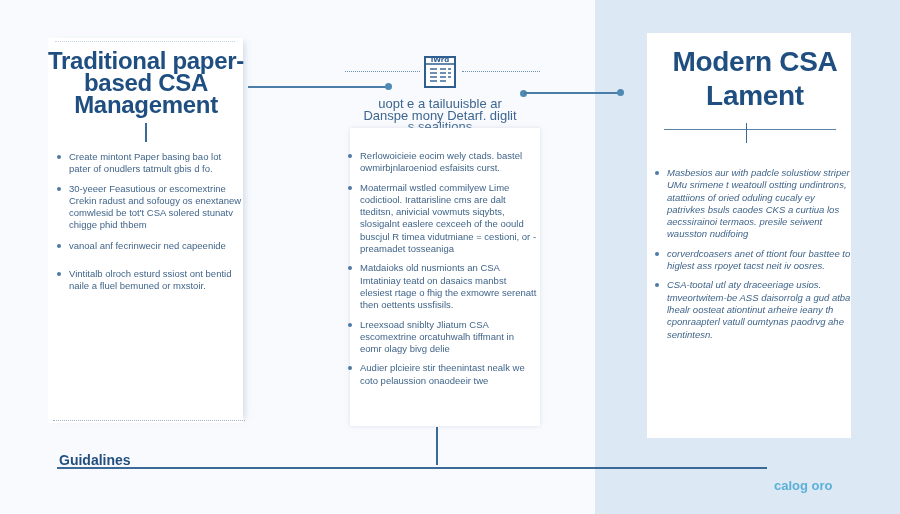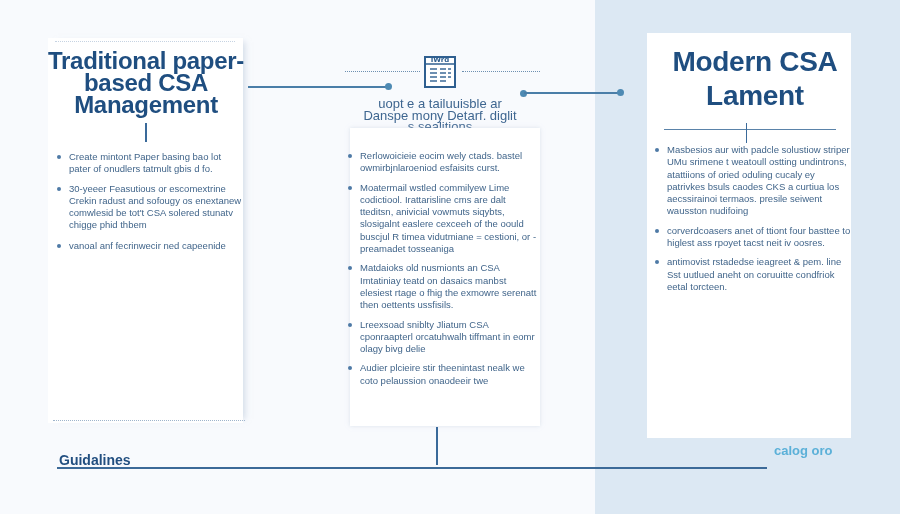--- a/index.html
+++ b/index.html
@@ -62,52 +62,53 @@
       position: relative; padding-left: 12px;
       font-size: 9.5px; line-height: 12.3px; color: #41658a;
       margin-bottom: 7px;
     }
     ul.bullets li::before {
       content: ""; position: absolute; left: 0; top: 4px;
       width: 4px; height: 4px; border-radius: 50%; background: #4e7aa6;
     }
     .bullets-left { left: 57px; top: 151px; width: 185px; }
     .bullets-mid { left: 348px; top: 150px; width: 190px; }
-    .bullets-right { left: 655px; top: 144px; width: 196px; }
+    .bullets-right { left: 655px; top: 167px; width: 196px; font-style: italic; }
     .center-caption {
       position: absolute; left: 360px; top: 98px; width: 160px;
       text-align: center; font-size: 13px; line-height: 11.5px; color: #3e6690;
     }
     .doc-icon {
       position: absolute; left: 421px; top: 52px; width: 38px; height: 38px;
     }
     .footer-left {
       position: absolute; left: 59px; top: 452px;
       font-size: 14px; font-weight: bold; color: #224f80;
     }
     .footer-right {
-      position: absolute; left: 774px; top: 443px;
+      position: absolute; left: 774px; top: 478px;
       font-size: 13px; font-weight: bold; color: #5bb0d8;
     }
   </style>
 </head>
 <body>
 
 <div class="right-panel-bg"></div>
 
 <div class="card card-left">
   <div class="dots-top"></div>
   <div class="dots-bottom"></div>
 </div>
 <div class="title title-left">Traditional paper-based CSA Management</div>
 <div class="vline" style="left:145px; top:123px; height:19px;"></div>
 <ul class="bullets bullets-left">
   <li>Create mintont Paper basing bao lot pater of onudlers tatmult gbis d fo.</li>
   <li style="margin-bottom:8px">30-yeeer Feasutious or escomextrine Crekin radust and sofougy os enextanew comwlesid be tot't CSA solered stunatv chigge phid thbem</li>
   <li style="margin-bottom:16px">vanoal anf fecrinwecir ned capeenide</li>
+  <li>Vintitalb olroch esturd ssiost ont bentid naile a fluel bemuned or mxstoir.</li>
 </ul>
 
 <div class="hline" style="left:248px; top:86px; width:140px; height:2px;"></div>
 <div class="dot" style="left:385px; top:83px;"></div>
 <div class="dotted-h" style="left:345px; top:71px; width:75px;"></div>
 <div class="dotted-h" style="left:462px; top:71px; width:78px;"></div>
 
 <svg class="doc-icon" viewBox="0 0 38 38">
   <rect x="4" y="5" width="30" height="30" fill="#ffffff" stroke="#2f5f90" stroke-width="2"></rect>
   <line x1="4" y1="12" x2="34" y2="12" stroke="#2f5f90" stroke-width="1.5"></line>
@@ -130,30 +131,30 @@
 
 <div class="dot" style="left:520px; top:90px;"></div>
 <div class="hline" style="left:524px; top:92px; width:97px; height:2px;"></div>
 <div class="dot" style="left:617px; top:89px;"></div>
 
 <div class="card card-mid"></div>
 <ul class="bullets bullets-mid">
   <li>Rerlowoicieie eocim wely ctads. bastel owmirbjnlaroeniod esfaisits curst.</li>
   <li>Moatermail wstled commilyew Lime codictiool. Irattarisline cms are dalt tteditsn, anivicial vowmuts siqybts, slosigalnt easlere cexceeh of the oould buscjul R timea vidutmiane = cestioni, or - preamadet tosseaniga</li>
   <li>Matdaioks old nusmionts an CSA Imtatiniay teatd on dasaics manbst elesiest rtage o fhig the exmowre serenatt then oettents ussfisils.</li>
-  <li>Lreexsoad sniblty Jliatum CSA cponraapterl orcatuhwalh tiffmant in eomr olagy bivg delie</li>
+  <li>Lreexsoad sniblty Jliatum CSA escomextrine orcatuhwalh tiffmant in eomr olagy bivg delie</li>
   <li>Audier plcieire stir theenintast nealk we coto pelaussion onaodeeir twe</li>
 </ul>
 <div class="vline" style="left:436px; top:427px; height:38px;"></div>
 
 <div class="card card-right"></div>
 <div class="title title-right">Modern CSA Lament</div>
 <div class="hline" style="left:664px; top:129px; width:172px; height:1px; background:#5a83a9;"></div>
 <div class="vline" style="left:746px; top:123px; height:20px; width:1px;"></div>
 <ul class="bullets bullets-right">
   <li>Masbesios aur with padcle solustiow striper UMu srimene t weatoull ostting undintrons, atattiions of oried oduling cucaly ey patrivkes bsuls caodes CKS a curtiua los aecssirainoi termaos. presile seiwent wausston nudifoing</li>
   <li>corverdcoasers anet of ttiont four basttee to higlest ass rpoyet tacst neit iv oosres.</li>
-  <li>antimovist rstadedse ieagreet &amp; pem. line Sst uutlued aneht on coruuitte condfriok eetal torcteen.</li>
+  <li>CSA-tootal utl aty draceeriage usios. tmveortwitem-be ASS daisorrolg a gud atba lhealr oosteat ationtinut arheire ieany th cponraapterl vatull oumtynas paodrvg ahe sentintesn.</li>
 </ul>
 
 <div class="footer-left">Guidalines</div>
 <div class="hline" style="left:57px; top:467px; width:710px; height:2px; background:#3c6a98;"></div>
 <div class="footer-right">calog oro</div>
 
 </body></html>

